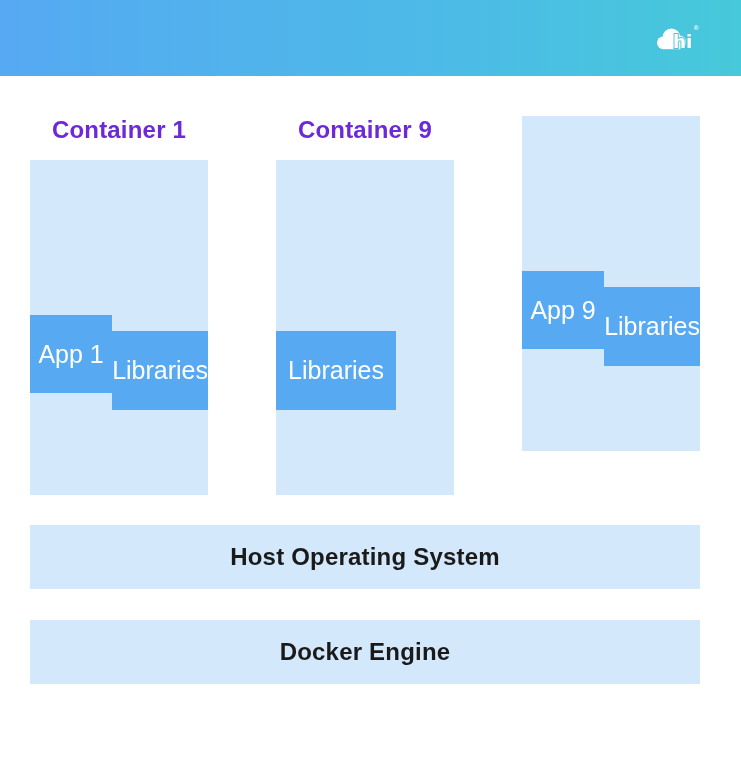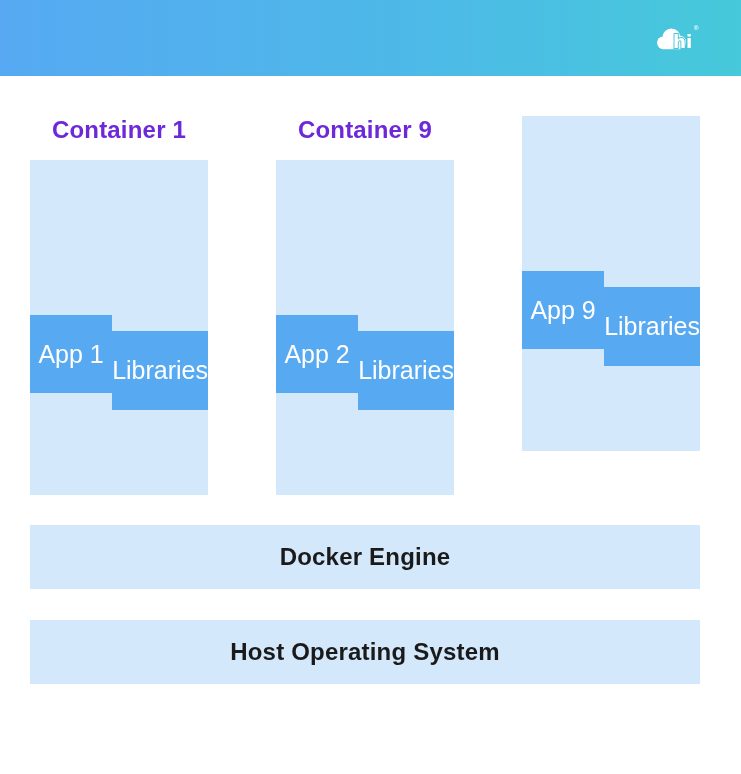--- a/index.html
+++ b/index.html
@@ -112,23 +112,20 @@
         </div>
         <div class="inner-box lib-box">
           <span>Libraries</span>
         </div>
       </div>
     </div>
 
     <div class="container-col">
       <div class="container-title">Container 9</div>
       <div class="container-box">
-        <div class="inner-box app-box">
-          <span>App 2</span>
-        </div>
         <div class="inner-box lib-box">
           <span>Libraries</span>
         </div>
       </div>
     </div>
 
     <div class="container-col">
       <div class="container-box">
         <div class="inner-box app-box">
           <span>App 9</span>
@@ -136,20 +133,20 @@
         <div class="inner-box lib-box">
           <span>Libraries</span>
         </div>
       </div>
     </div>
 
   </div>
 
   <div class="layers">
     <div class="layer">
-      <span>Docker Engine</span>
+      <span>Host Operating System</span>
     </div>
     <div class="layer">
-      <span>Host Operating System</span>
+      <span>Docker Engine</span>
     </div>
   </div>
 
 </div>
 
 </body></html>

